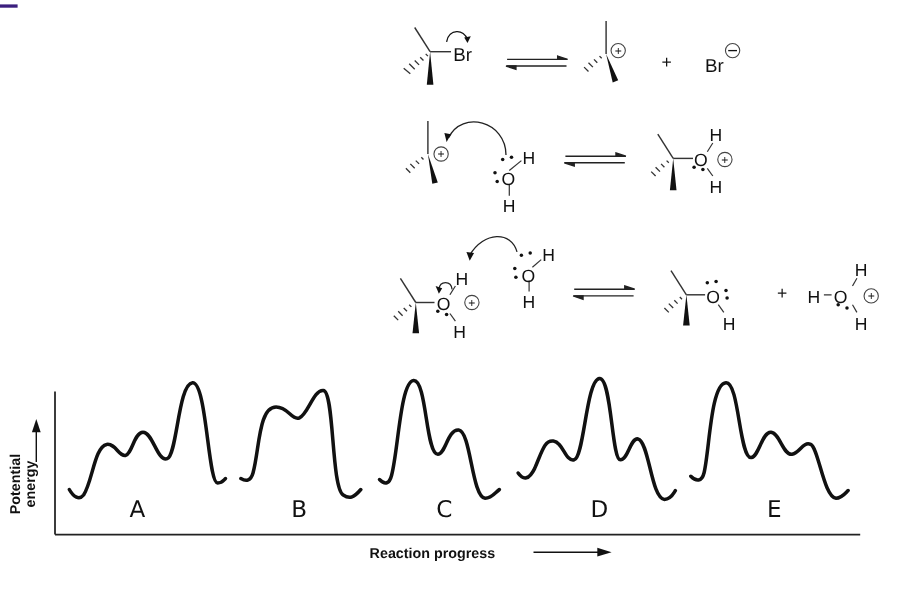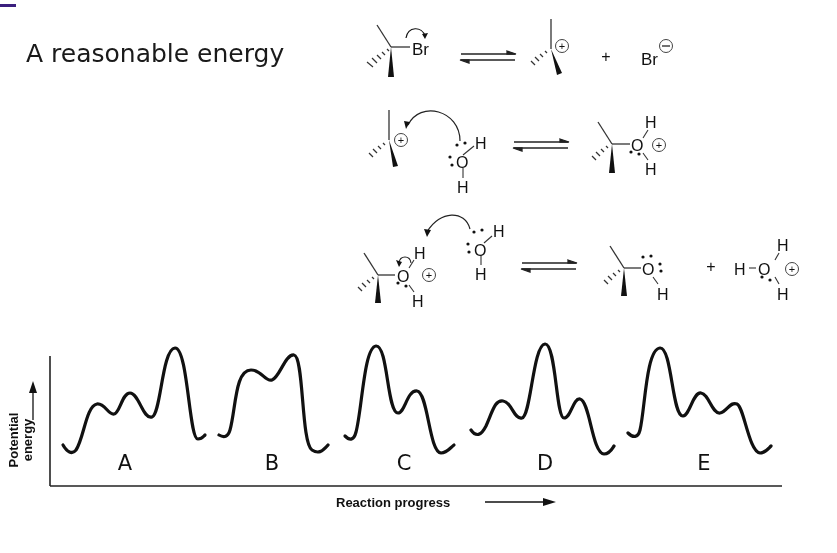--- a/index.html
+++ b/index.html
@@ -11,21 +11,20 @@
   .chem { font-family:"Liberation Sans", sans-serif; fill:#111; }
   .lbl { font-family:"DejaVu Sans", sans-serif; font-size:21px; fill:#111; }
   .axis-lbl { font-family:"Liberation Sans", sans-serif; font-weight:bold; font-size:13px; fill:#111; }
 </style>
 </head>
 <body>
 
 <div class="accent-bar"></div>
 
 <div class="question">
-  <div>A reasonable energy</div>
 </div>
 
 <svg width="837" height="553" viewBox="0 0 837 553">
   <defs>
     <marker id="arrowhead" markerWidth="8" markerHeight="8" refX="4" refY="4" orient="auto">
       <path d="M0,0 L8,4 L0,8 z" fill="#111"></path>
     </marker>
   </defs>
 
   <g>

